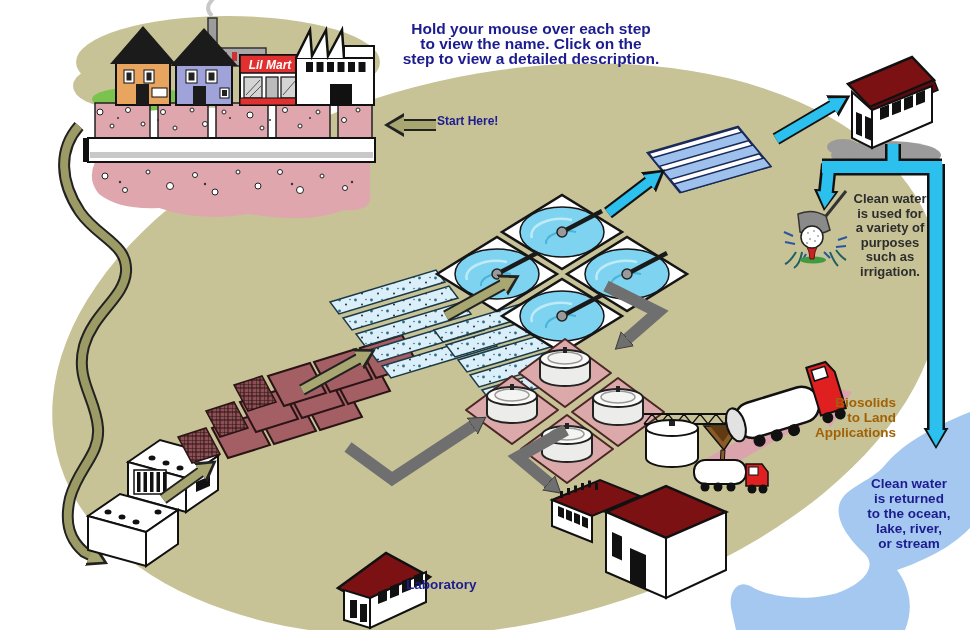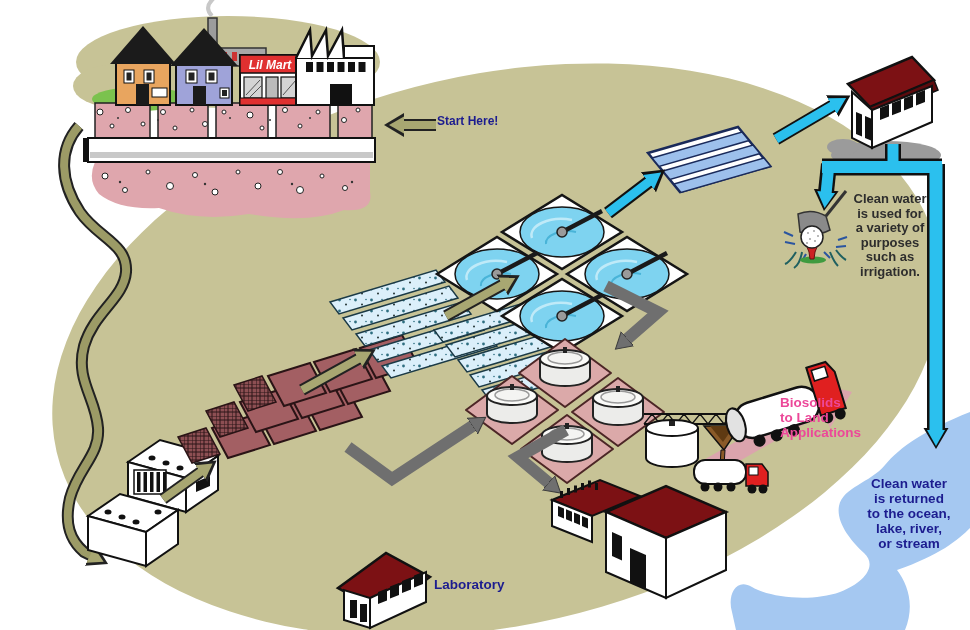--- a/index.html
+++ b/index.html
@@ -458,29 +458,32 @@
           <circle cx="808" cy="233" r="0.9"></circle>
           <circle cx="814" cy="231" r="0.9"></circle>
           <circle cx="818" cy="236" r="0.9"></circle>
           <circle cx="810" cy="239" r="0.9"></circle>
           <circle cx="815" cy="241" r="0.9"></circle>
           <circle cx="807" cy="243" r="0.9"></circle>
         </g>
   </g>
 </svg>
 
+<div class="label" data-interactable="false" style="left:370px;top:21px;width:322px;text-align:center;font-size:15.5px;line-height:15px;color:#1c1c8f;">Hold your mouse over each step
+to view the name. Click on the
+step to view a detailed description.</div>
 <div class="label" data-interactable="false" style="left:437px;top:114px;font-size:12px;color:#1c1c8f;">Start Here!</div>
 <div class="label" data-interactable="false" style="left:834px;top:192px;width:112px;text-align:center;font-size:13px;line-height:14.5px;color:#2d2d2d;">Clean water
 is used for
 a variety of
 purposes
 such as
 irrigation.</div>
-<div class="label" data-interactable="false" style="left:780px;top:395px;width:116px;text-align:left;font-size:13.5px;line-height:15px;color:#ec4899;">Biosolids
+<div class="label" data-interactable="false" style="left:780px;top:395px;width:116px;text-align:right;font-size:13.5px;line-height:15px;color:#a16207;">Biosolids
 to Land
 Applications</div>
 <div class="label" data-interactable="false" style="left:848px;top:476px;width:122px;text-align:center;font-size:13.5px;line-height:15px;color:#1c1c8f;">Clean water
 is returned
 to the ocean,
 lake, river,
 or stream</div>
-<div class="label" data-interactable="false" style="left:434px;top:577px;font-size:13.5px;color:#1c1c8f;">Laboratory</div>
+<div class="label" data-interactable="false" style="left:406px;top:577px;font-size:13.5px;color:#1c1c8f;">Laboratory</div>
 </div>
 
 </body></html>

